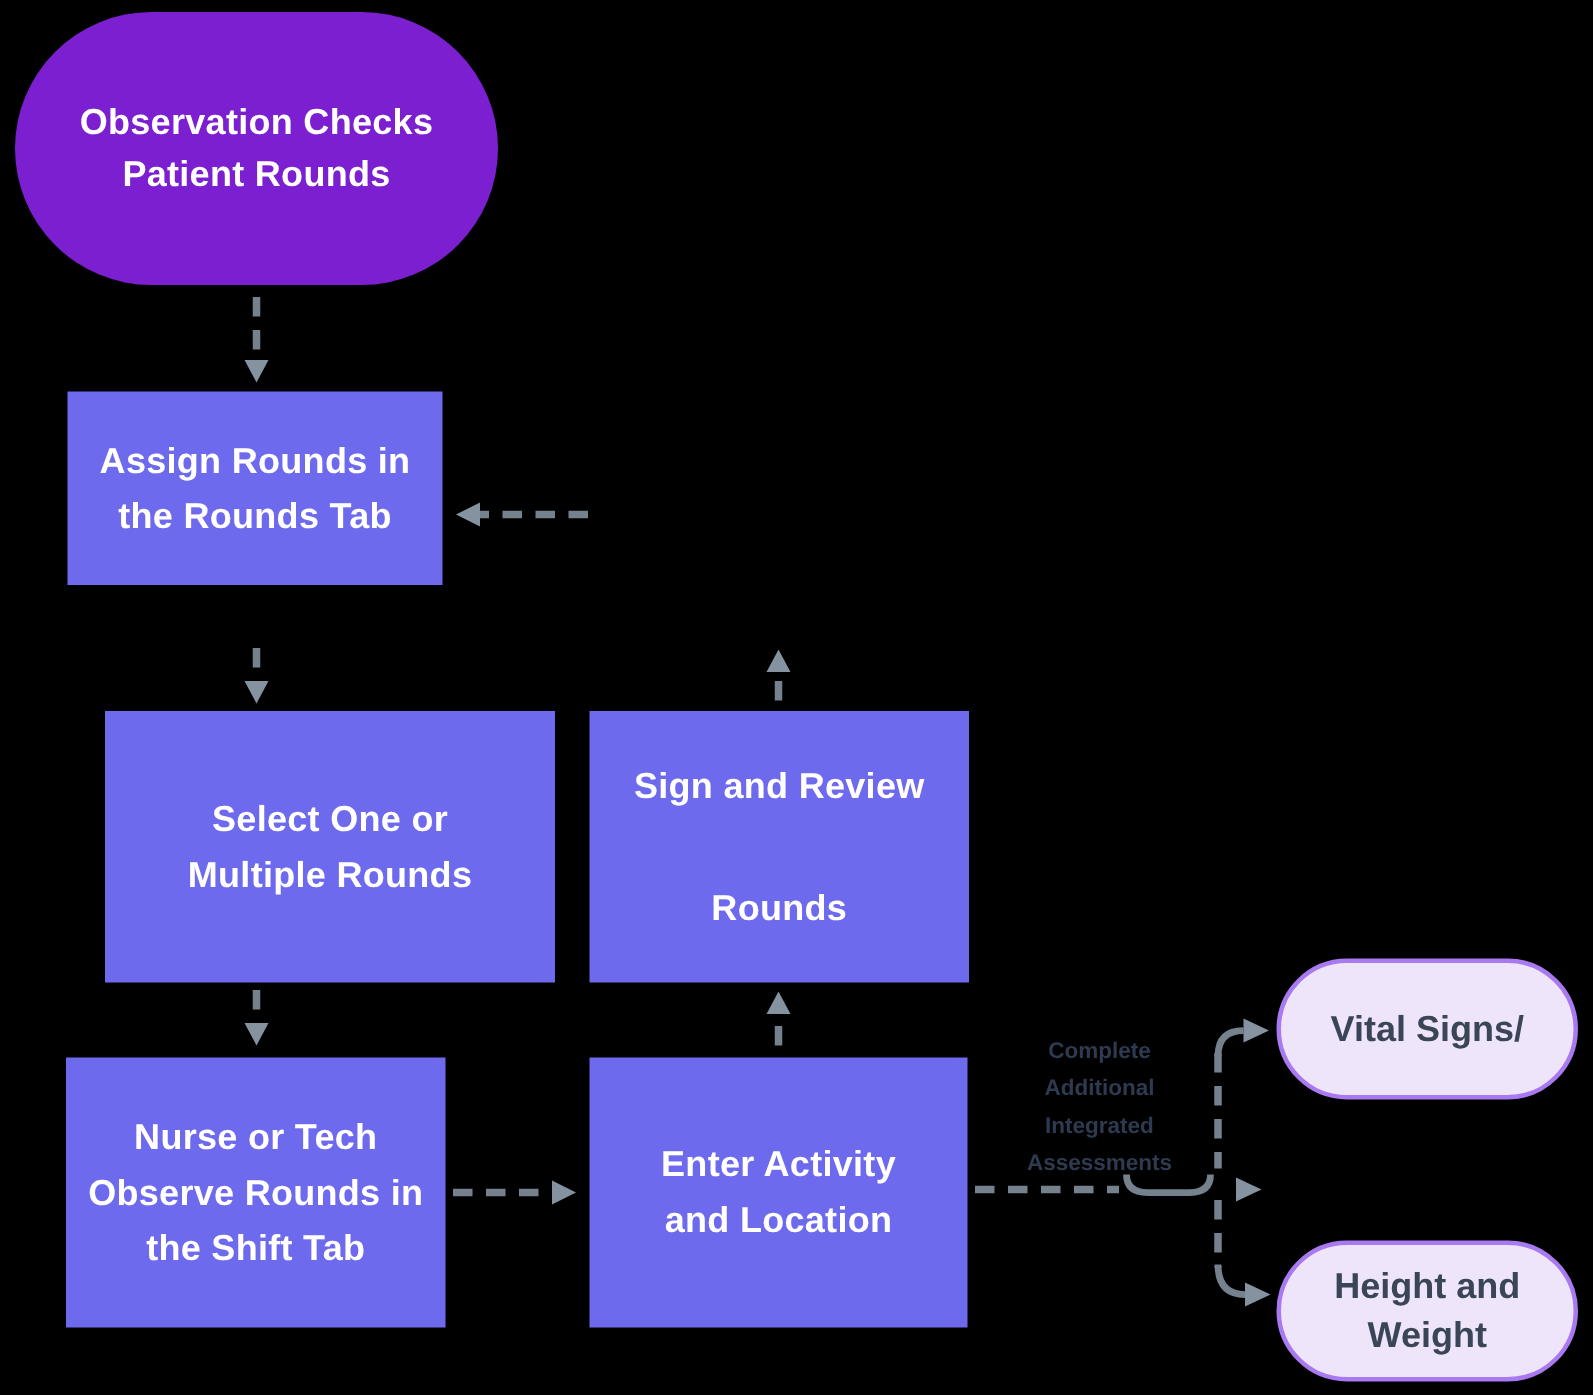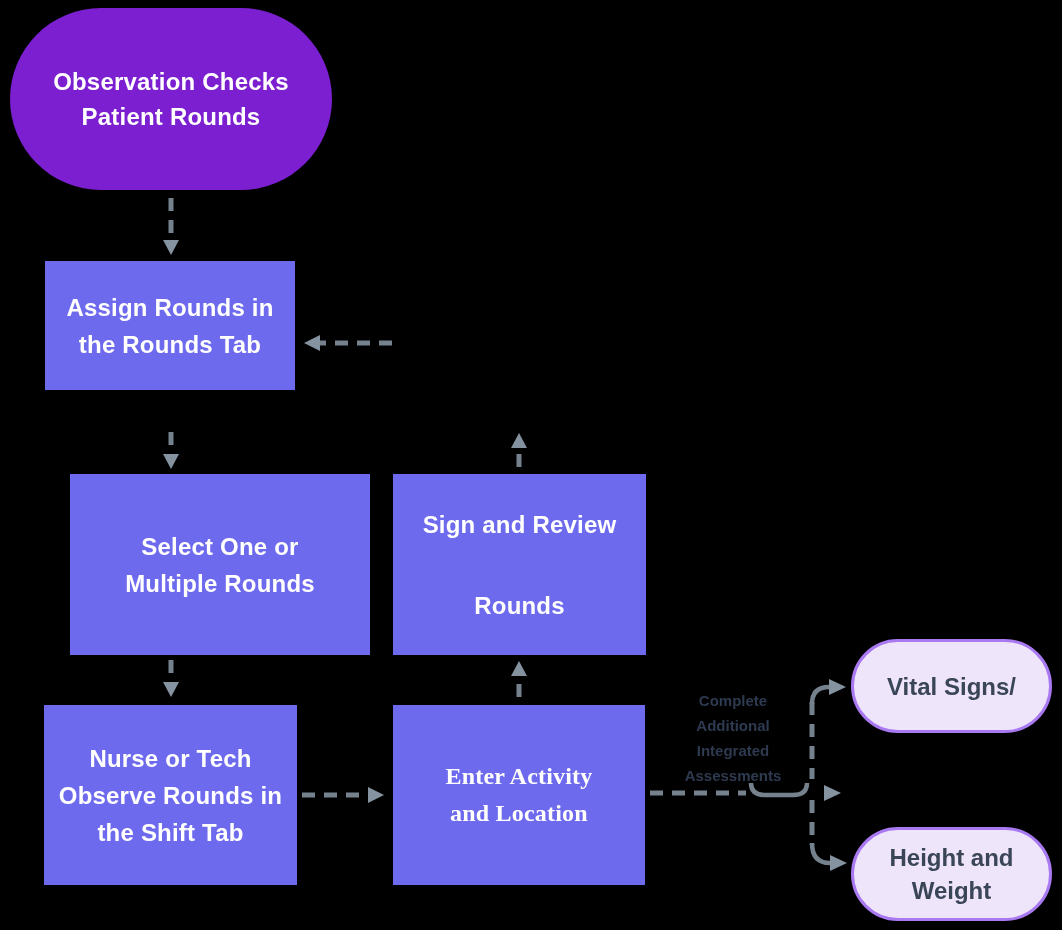--- a/index.html
+++ b/index.html
@@ -49,21 +49,21 @@
     font-size: 24px;
     font-weight: 700;
     line-height: 37px;
     letter-spacing: 0.2px;
   }
   .p-assign  { left: 45px;  top: 261px; width: 250px; height: 129px; }
   .p-drop    { left: 393px; top: 261px; width: 253px; height: 167px; }
   .p-select  { left: 38px;  top: 474px; width: 300px; height: 181px; margin-left: 32px; }
   .p-sign    { left: 393px; top: 474px; width: 253px; height: 181px; gap: 44px; }
   .p-observe { left: 44px;  top: 705px; width: 253px; height: 180px; }
-  .p-enter   { left: 393px; top: 705px; width: 252px; height: 180px; font-family: Liberation Serif, serif; }
+  .p-enter   { left: 393px; top: 705px; width: 252px; height: 180px; }
   .assessment {
     left: 851px; width: 201px; height: 94px;
     background: var(--assessment-fill, #EFE5FB);
     border: 3px solid var(--assessment-border, #A979F2);
     border-radius: 47px;
     color: var(--assessment-text, #3A4557);
     font-size: 24px;
     font-weight: 700;
     line-height: 33px;
   }

